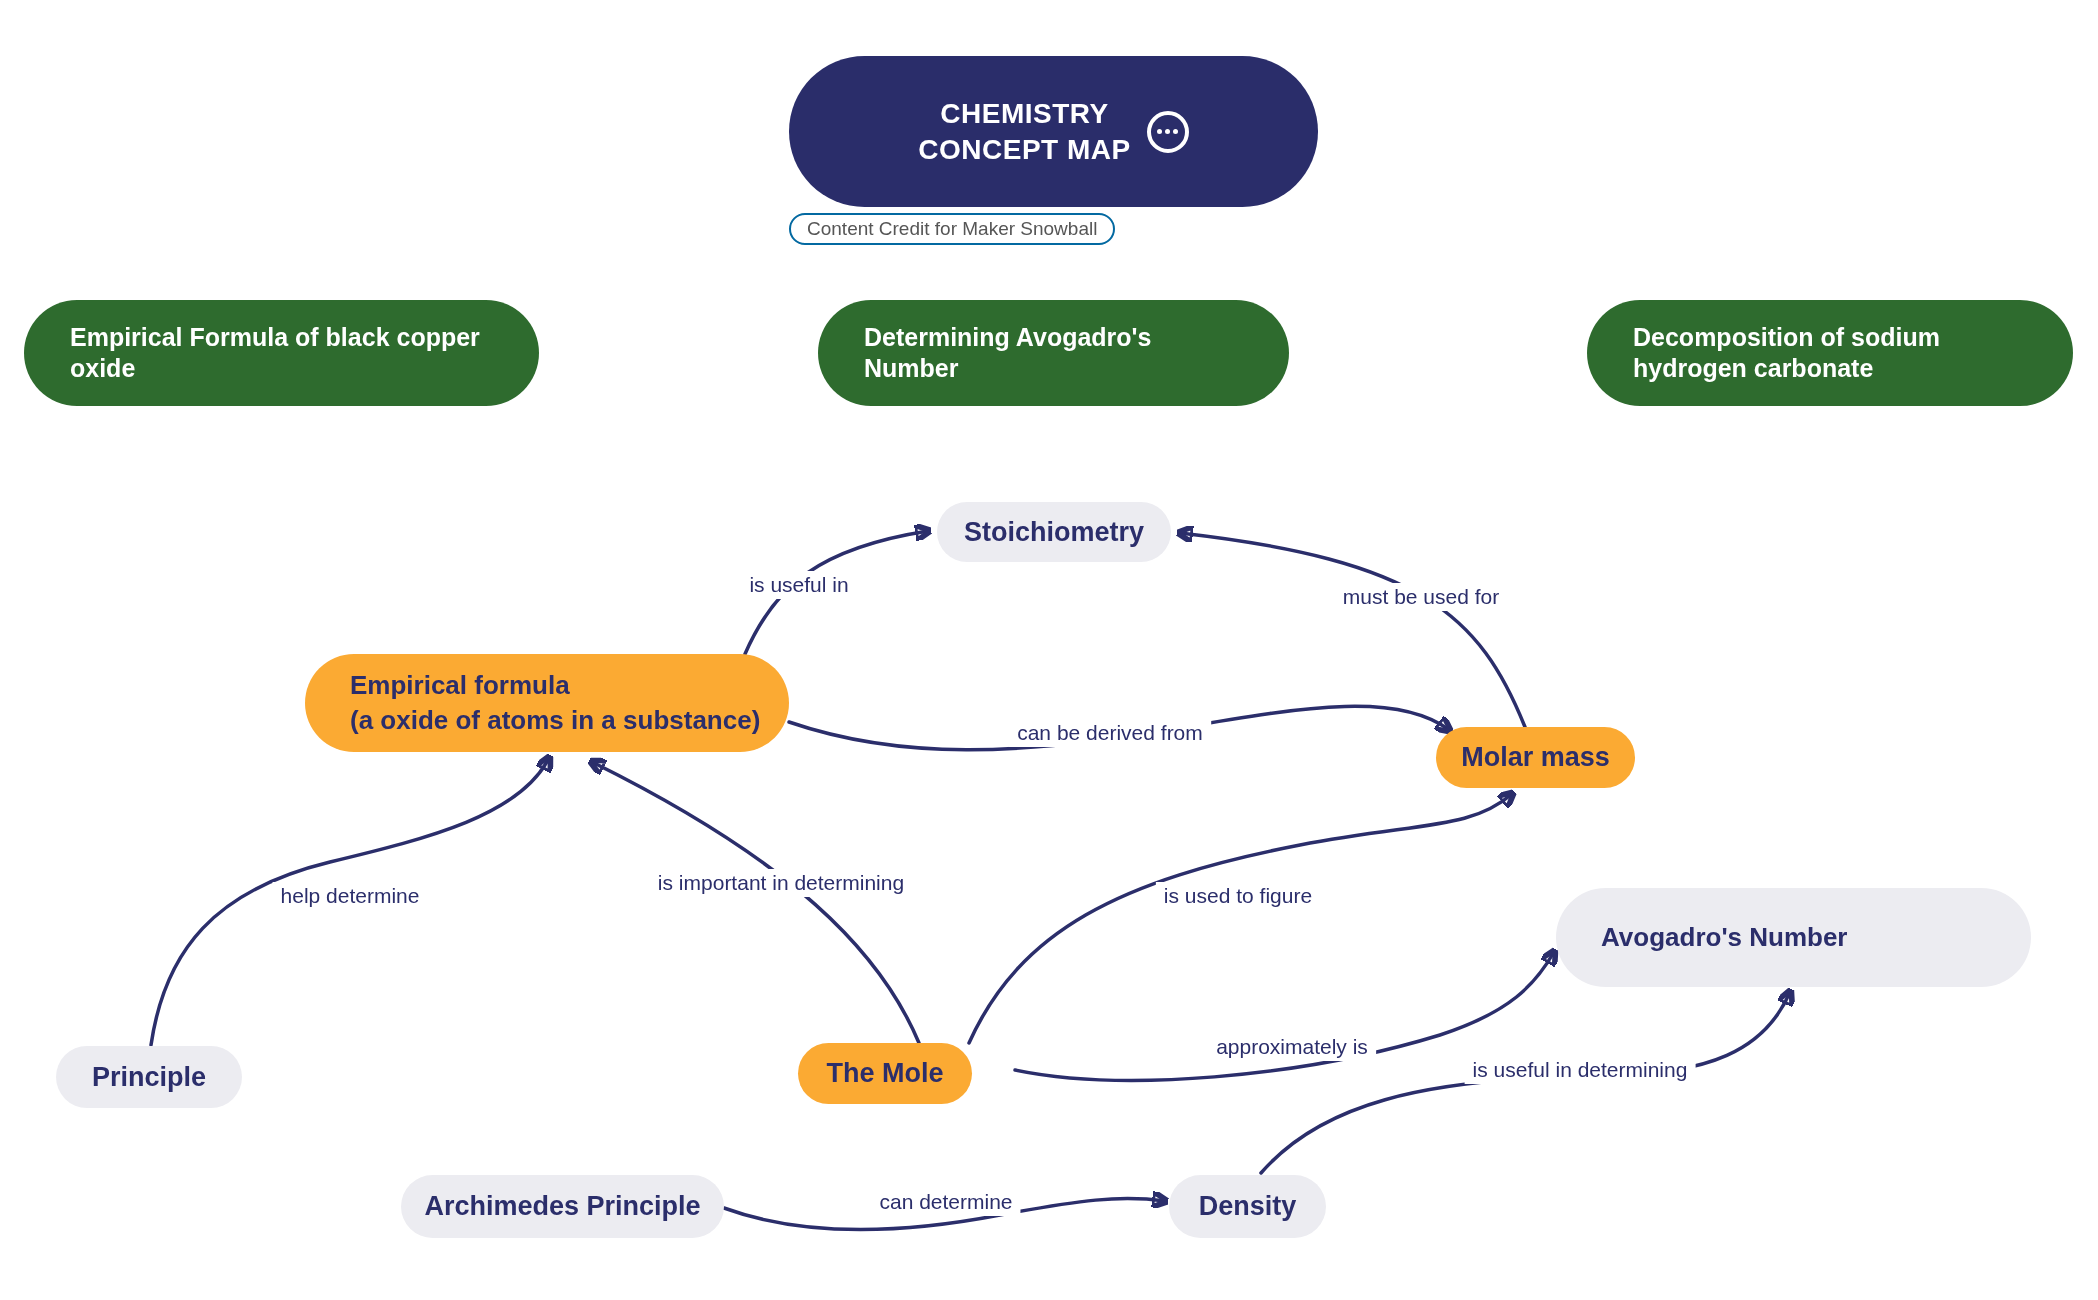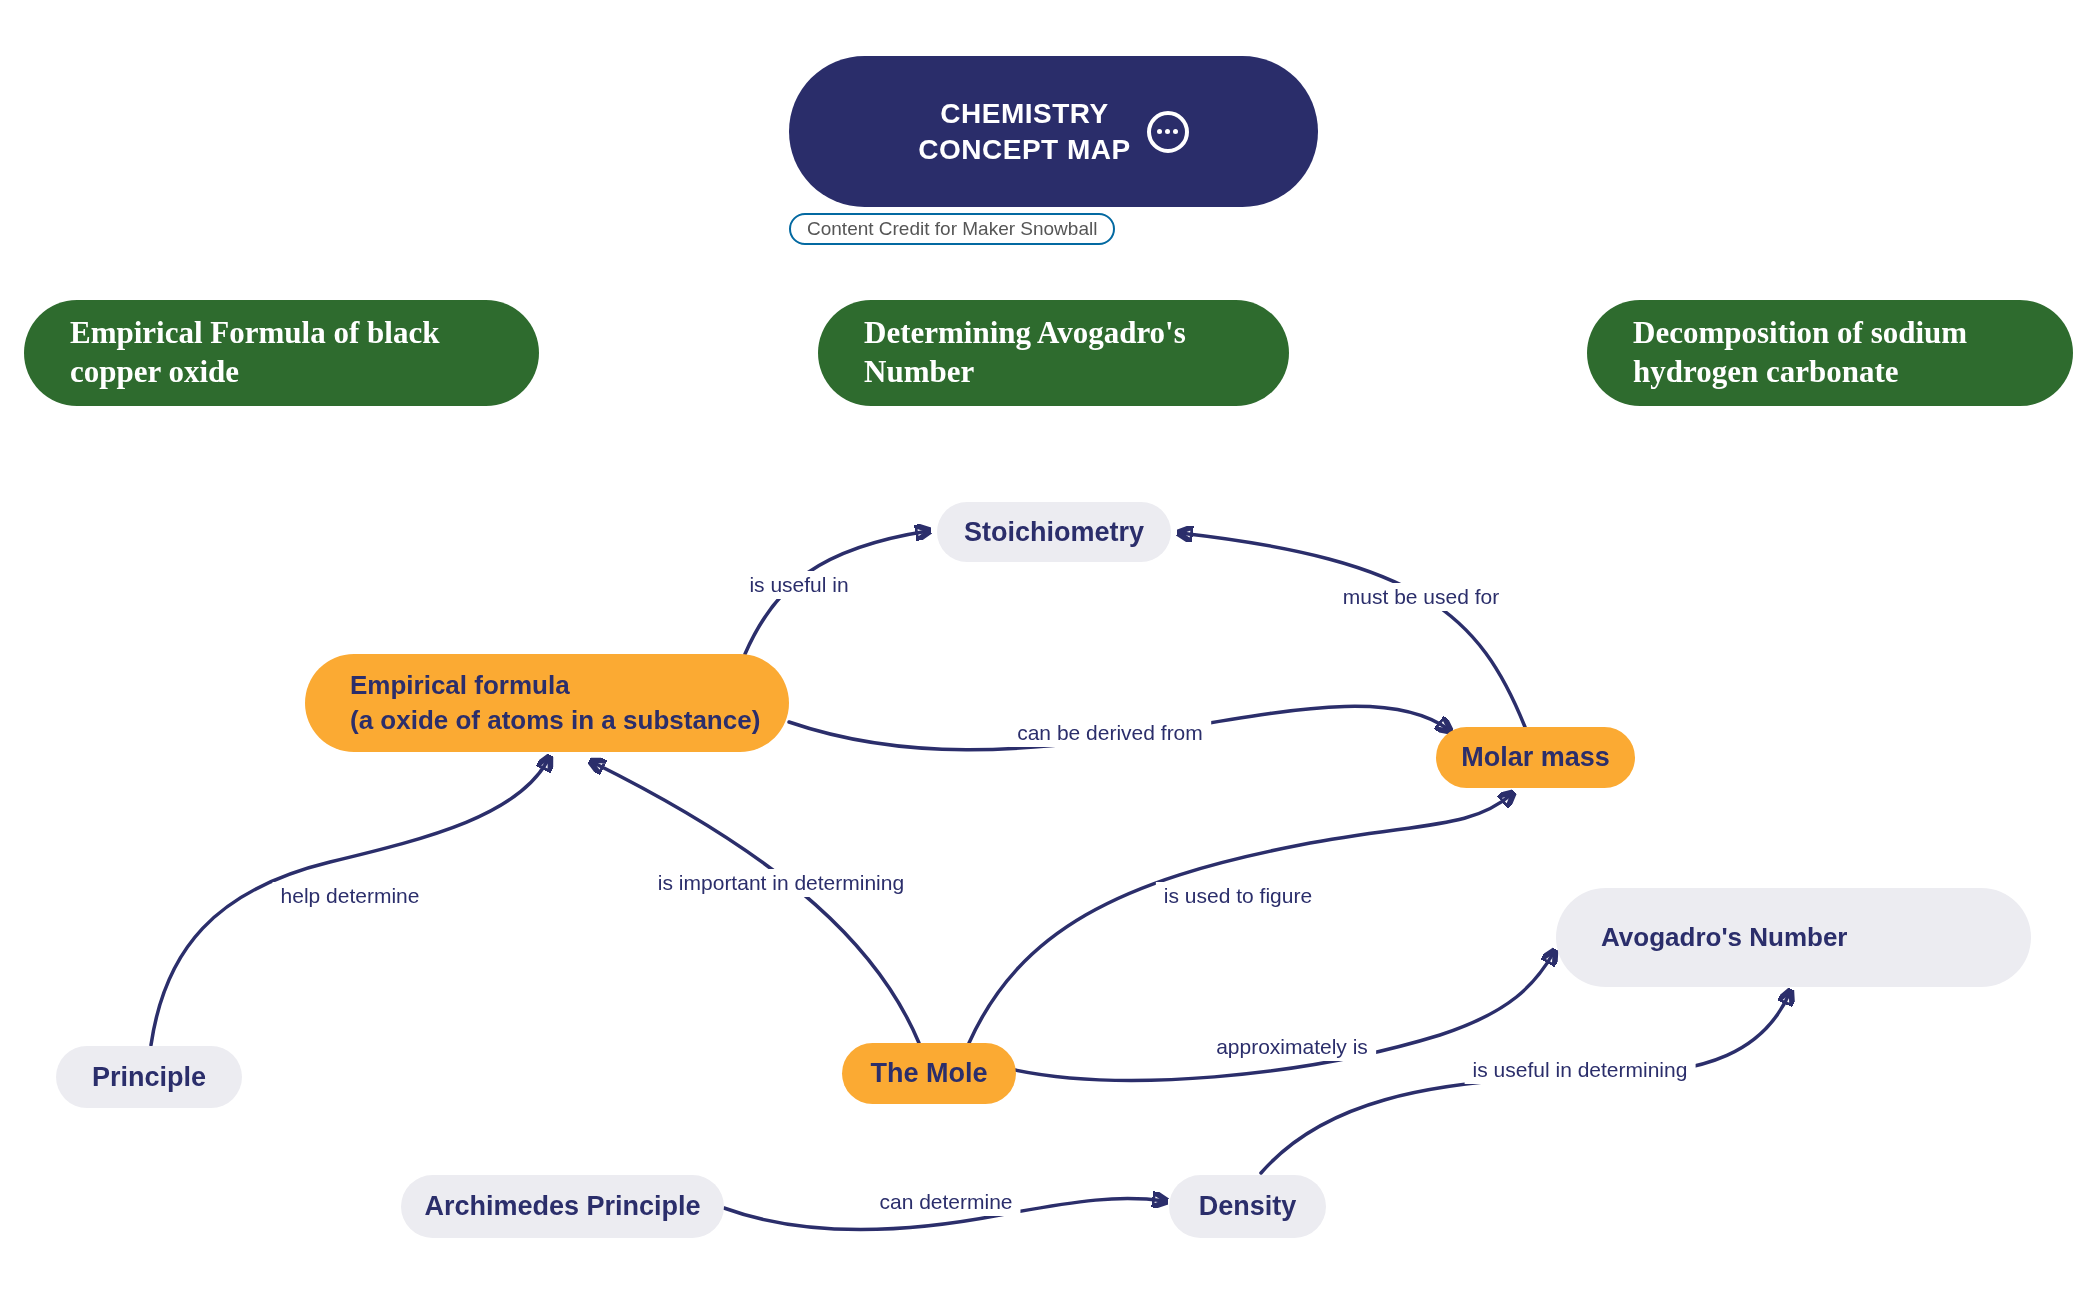--- a/index.html
+++ b/index.html
@@ -32,21 +32,21 @@
   .credit-pill {
     position: absolute; left: 789px; top: 213px; height: 32px;
     background: #fff; border: 2px solid #0369a1; border-radius: 16px;
     display: inline-flex; align-items: center; padding: 0 16px;
     color: #565656; font-size: 19px; white-space: nowrap;
   }
 
   .topic {
     position: absolute; height: 106px; background: #2e6b2e; color: #fff;
     border-radius: 54px; display: flex; align-items: center;
-    font-size: 31px; font-weight: 700; line-height: 1.25; padding: 7px 46px; font-family: Liberation Serif, serif;
+    font-size: 25px; font-weight: 700; line-height: 1.25; padding: 7px 46px;
   }
   .topic-1 { left: 24px;  top: 300px; width: 515px; }
   .topic-2 { left: 818px; top: 300px; width: 471px; }
   .topic-3 { left: 1587px; top: 300px; width: 486px; }
 
   .node {
     position: absolute; border-radius: 999px;
     display: flex; align-items: center; justify-content: center;
     color: #2b2e6b; font-weight: 700; font-size: 27px; white-space: nowrap;
   }
@@ -55,21 +55,21 @@
   .node.two-line {
     flex-direction: column; align-items: flex-start; justify-content: center;
     padding-left: 45px; font-size: 26px; line-height: 1.35;
   }
 
   .n-stoichiometry { left: 937px;  top: 502px;  width: 234px; height: 60px; }
   .n-empirical     { left: 305px;  top: 654px;  width: 484px; height: 98px; }
   .n-molar         { left: 1436px; top: 727px;  width: 199px; height: 61px; }
   .n-avogadro      { left: 1556px; top: 888px;  width: 475px; height: 99px; }
   .n-reactions     { left: 56px;   top: 1046px; width: 186px; height: 62px; }
-  .n-mole          { left: 842px;  top: 1043px; width: 174px; height: 61px; }
+  .n-mole          { left: 798px;  top: 1043px; width: 174px; height: 61px; }
   .n-archimedes    { left: 401px;  top: 1175px; width: 323px; height: 63px; }
   .n-density       { left: 1169px; top: 1175px; width: 157px; height: 63px; }
 
   .edge-label {
     position: absolute; transform: translate(-50%, -50%);
     background: #fff; padding: 2px 8px;
     color: #2b2e6b; font-size: 21px; font-weight: 500; white-space: nowrap;
   }
   .l-1 { left: 799px;  top: 585px; }
   .l-2 { left: 1421px; top: 597px; }

